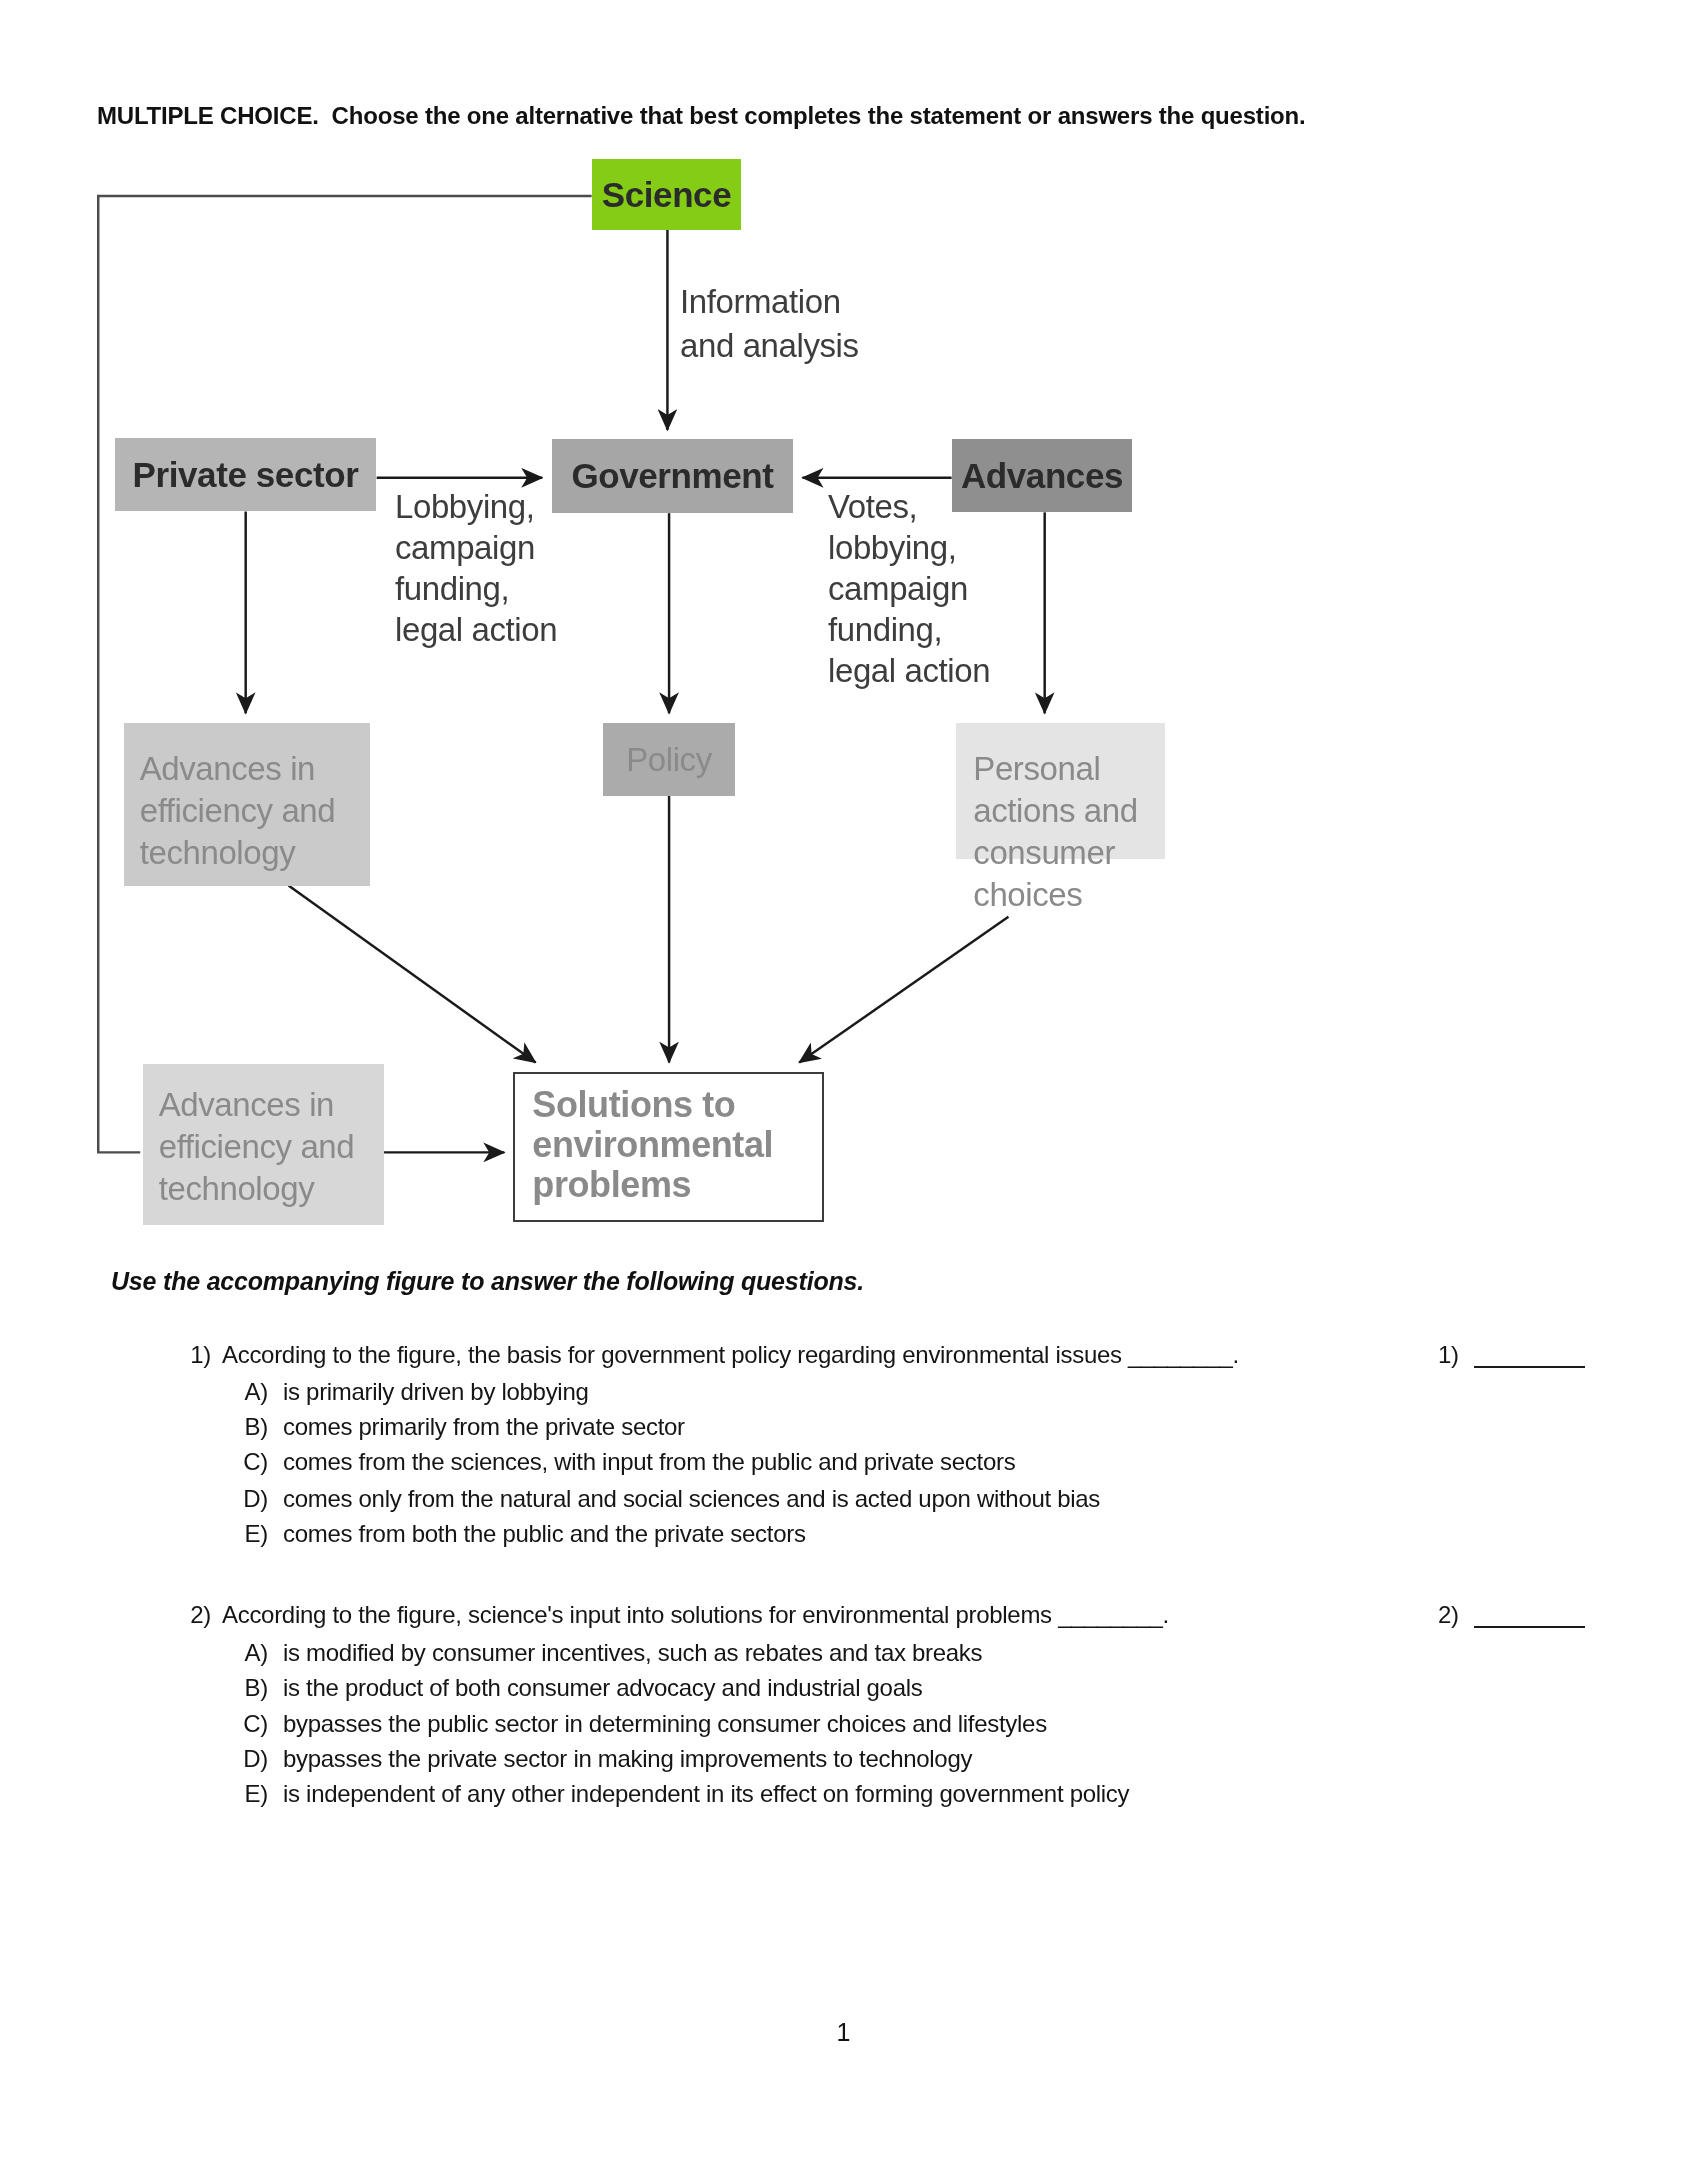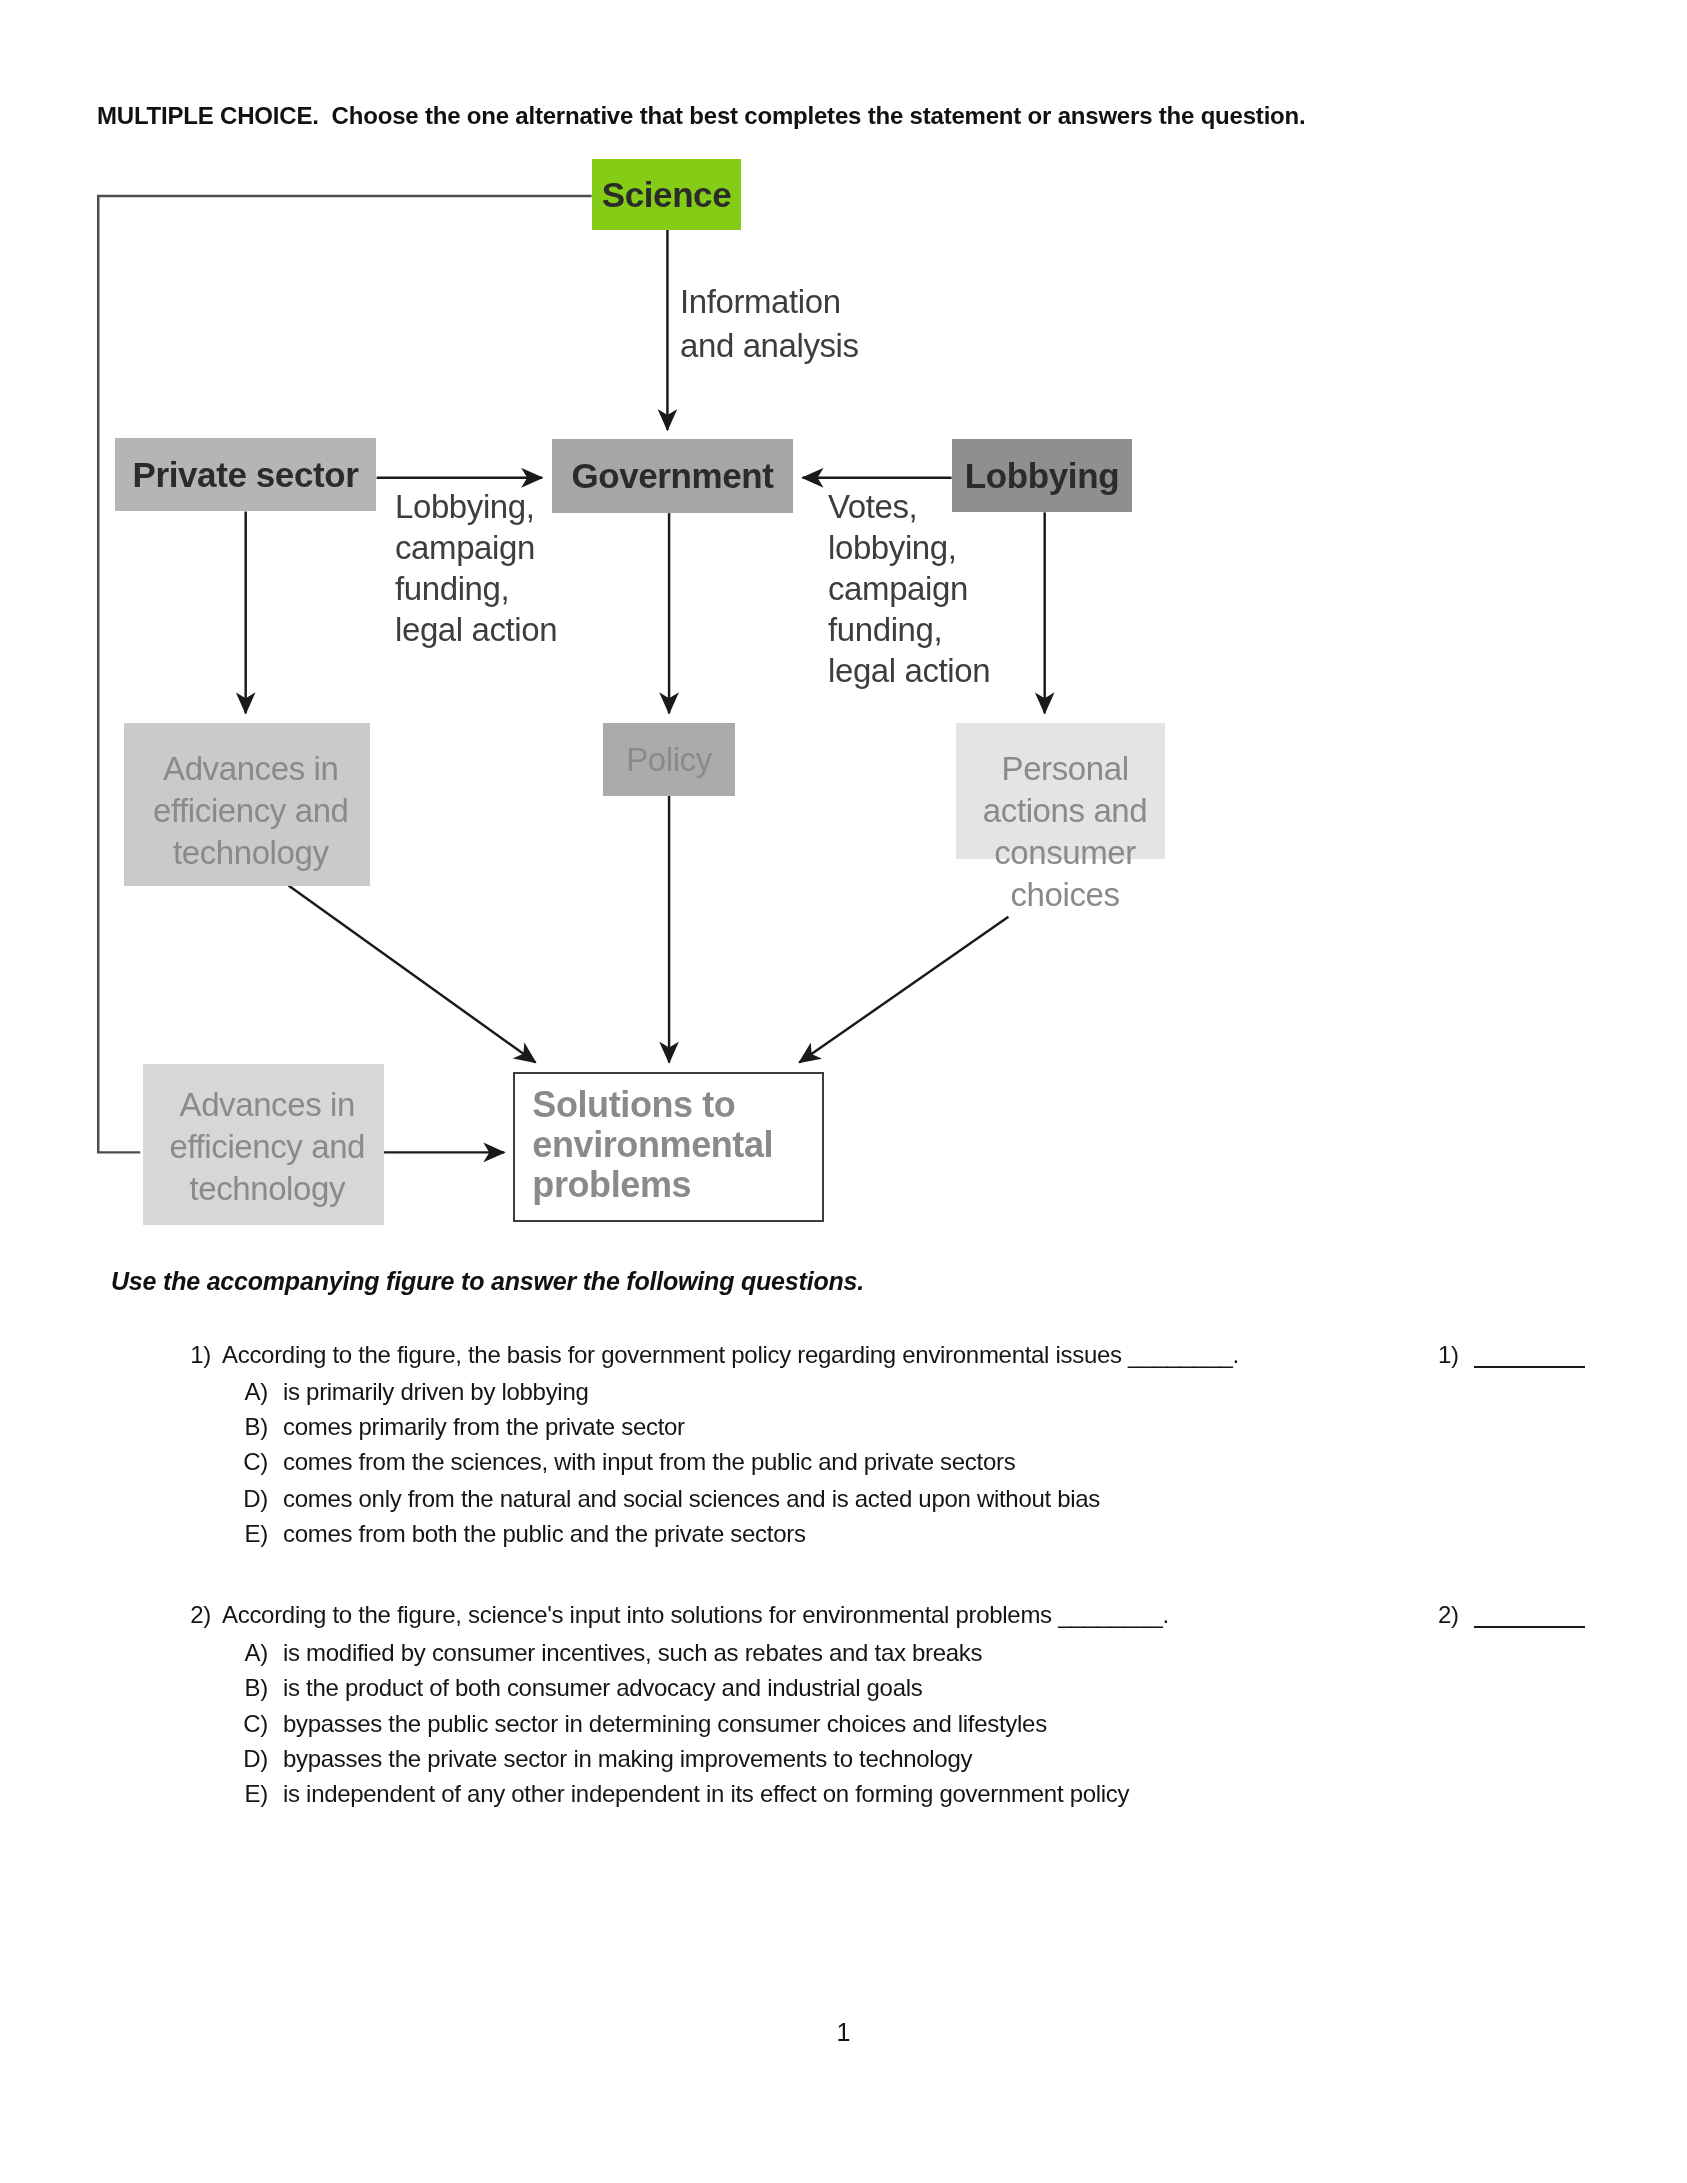--- a/index.html
+++ b/index.html
@@ -7,21 +7,21 @@
   #page { position:relative; width:1687px; height:2183px; background:#fff; overflow:hidden; }
 
   
   .mc-header { position:absolute; left:97px; top:102px; width:1466px; font-size:24px; font-weight:bold; color:#111; white-space:pre-wrap; letter-spacing:-0.2px; }
 
   
   #diagram { position:absolute; left:0; top:0; width:1236px; height:1285px; }
   #connector-layer { position:absolute; left:0; top:0; width:1236px; height:1285px; }
   .dnode { position:absolute; }
   .node-title { font-weight:bold; font-size:35px; color:#2b2b2b; text-align:center; letter-spacing:-0.4px; }
-  .node-muted { font-size:33px; color:#8a8a8a; letter-spacing:-0.4px; white-space:pre-line;text-align:center; }
+  .node-muted { font-size:33px; color:#8a8a8a; letter-spacing:-0.4px; white-space:pre-line; }
   .edge-label { position:absolute; font-size:33px; color:#3d3d3d; letter-spacing:-0.4px; white-space:pre-line; line-height:41px; }
 
   .box-science        { left:592px;  top:159px;  width:149px; height:71px;  line-height:71px; }
   .box-private        { left:115px;  top:438px;  width:261px; height:73px;  line-height:73px; }
   .box-government     { left:552px;  top:439px;  width:241px; height:74px;  line-height:74px; }
   .box-citizenry      { left:952px; top:439px;  width:180px; height:73px;  line-height:73px; }
   .box-advances-upper { left:124px;  top:723px;  width:246px; height:163px; padding:25px 8.2px 0 15.7px; line-height:42px; }
   .box-policy         { left:603px;  top:723px;  width:132px; height:73px;  line-height:73px; text-align:center; }
   .box-personal       { left:956px; top:723px;  width:209px; height:136px; padding:25px 8.2px 0 17.3px; line-height:42px; }
   .box-advances-lower { left:143px;  top:1064px; width:241px; height:161px; padding:20px 8.2px 0 15.7px; line-height:42px; }
@@ -74,21 +74,21 @@
       <path d="M1224 1113 L970 1290" stroke="#1a1a1a" stroke-width="3" marker-end="url(#ah)"></path>
       <path d="M466 1399 H612" stroke="#1a1a1a" stroke-width="3" marker-end="url(#ah)"></path>
     </svg>
 
     <div class="dnode node-title box-science" style="background-color: #84cc16;">Science</div>
 
     <div class="dnode node-title box-private" style="background-color: rgb(181, 181, 181);">Private sector</div>
 
     <div class="dnode node-title box-government" style="background-color: rgb(166, 166, 166);">Government</div>
 
-    <div class="dnode node-title box-citizenry" style="background-color: rgb(143, 143, 143);">Lobbying</div>
+    <div class="dnode node-title box-citizenry" style="background-color: rgb(143, 143, 143);">Advances</div>
 
     <div class="dnode node-muted box-advances-upper" style="background-color: rgb(202, 202, 202);">Advances in
 efficiency and
 technology</div>
 
     <div class="dnode node-muted box-policy" style="background-color: rgb(171, 171, 171);">Policy</div>
 
     <div class="dnode node-muted box-personal" style="background-color: rgb(228, 228, 228);">Personal
 actions and
 consumer

